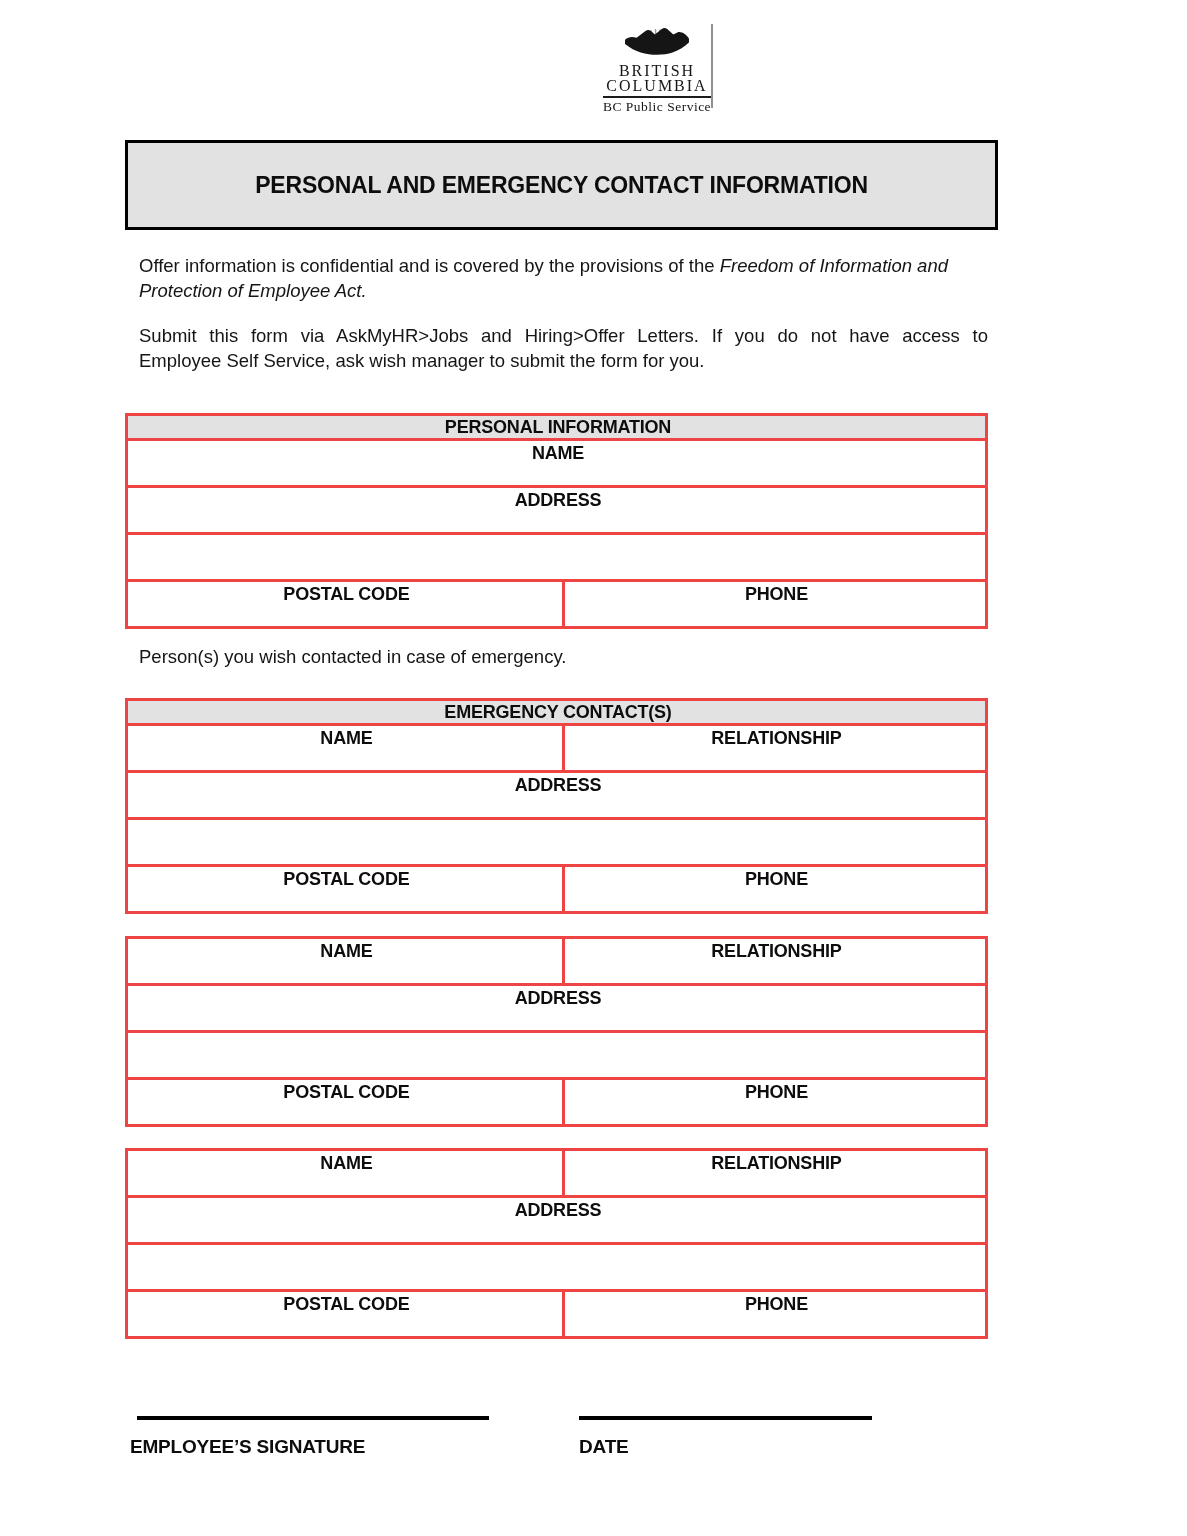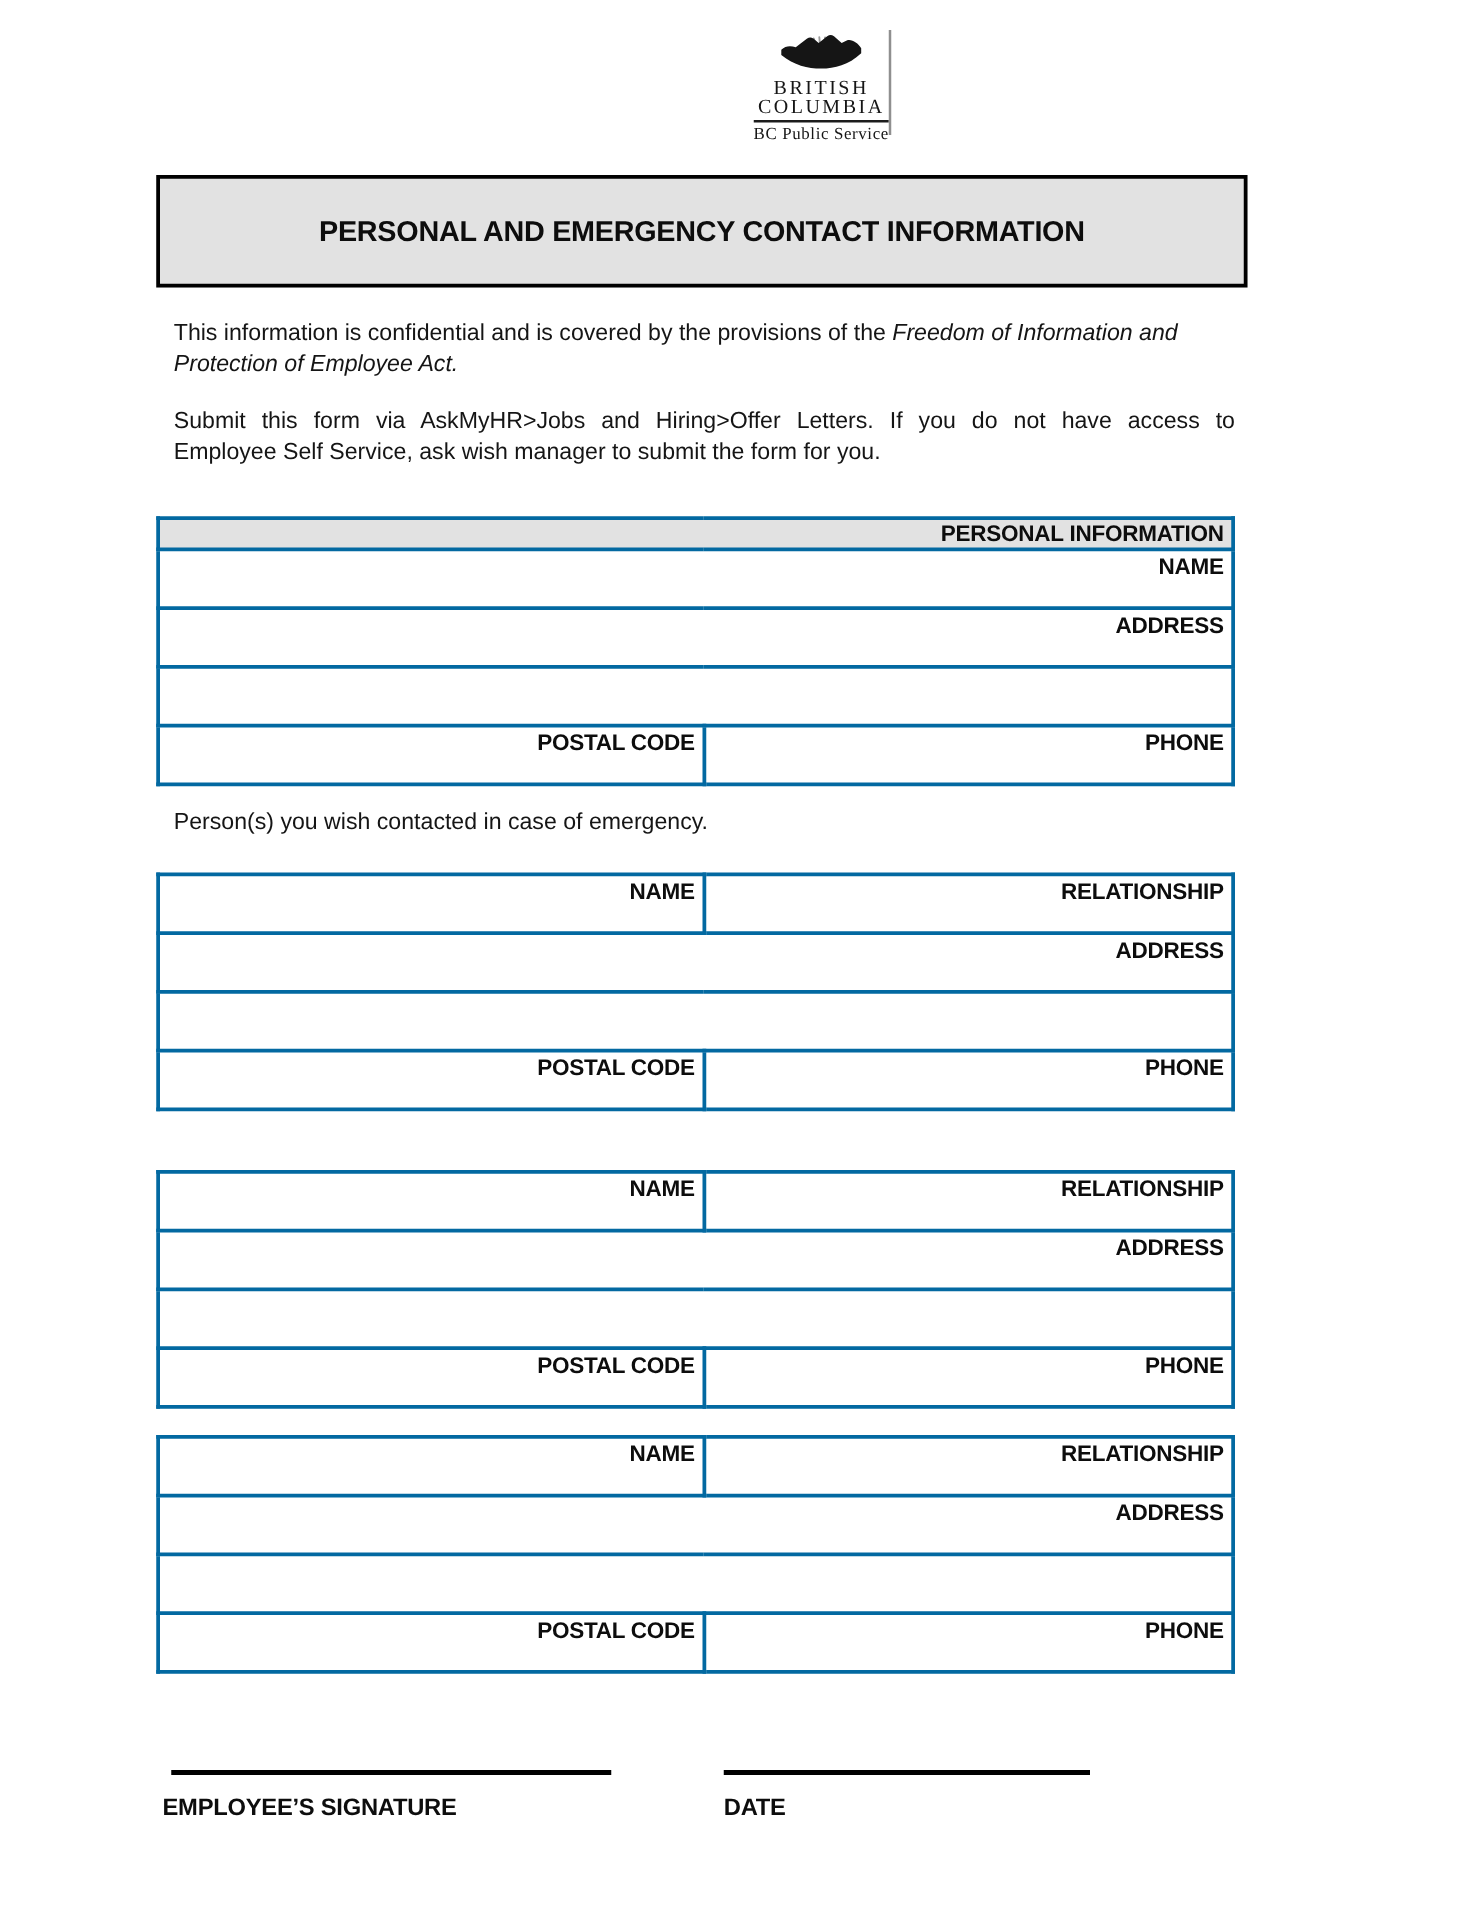--- a/index.html
+++ b/index.html
@@ -45,21 +45,21 @@
     font-size:18.5px;line-height:24.5px;color:#151515;
   }
   .para .it{font-style:italic;}
   .jline{display:block;text-align:justify;text-align-last:justify;}
   
   .form-table{
     position:absolute;left:125px;width:863px;
     border-collapse:collapse;table-layout:fixed;background:#fff;
   }
   .form-table th,.form-table td{
-    border:3px solid #0369a1;text-align:right;vertical-align:top;
+    border:3px solid #ef4444;text-align:center;vertical-align:top;
     font-family:"Liberation Sans",sans-serif;
     font-weight:bold;font-size:18px;letter-spacing:-0.2px;color:#0d0d0d;
     padding:2px 6px 0 9px;
   }
   .form-table th{background:#e2e2e2;height:21px;padding-top:1px;}
   .form-table td{height:42px;}
   .note{
     position:absolute;left:139px;top:646px;
     font-size:18.5px;color:#151515;
   }
@@ -104,21 +104,21 @@
       <div class="logo-subtitle">BC Public Service</div>
     </div>
     <div class="brand-divider"></div>
   </div>
 
   <div class="title-bar">
     <span>PERSONAL AND EMERGENCY CONTACT INFORMATION</span>
   </div>
 
   <div class="para" style="top:254px;">
-    <span>This information is confidential and is covered by the provisions of the </span><span class="it">Freedom of Information and</span><br>
+    <span>Offer information is confidential and is covered by the provisions of the </span><span class="it">Freedom of Information and</span><br>
     <span class="it">Protection of Employee Act.</span>
   </div>
 
   <div class="para" style="top:324px;">
     <span class="jline">Submit this form via AskMyHR&gt;Jobs and Hiring&gt;Offer Letters. If you do not have access to</span>
     <span>Employee Self Service, ask wish manager to submit the form for you.</span>
   </div>
 
   <table class="form-table" style="top:413px;">
     <colgroup>
@@ -156,20 +156,25 @@
   </table>
 
   <div class="note">Person(s) you wish contacted in case of emergency.</div>
 
   <table class="form-table" style="top:698px;">
     <colgroup>
         <col style="width:50.8%">
         <col style="width:49.2%">
       </colgroup>
     <tbody>
+      <tr>
+        <th colspan="2">
+          <span>EMERGENCY CONTACT(S)</span>
+        </th>
+      </tr>
       <tr>
         <td>
           <span>NAME</span>
         </td>
         <td>
           <span>RELATIONSHIP</span>
         </td>
       </tr>
       <tr>
         <td colspan="2">

